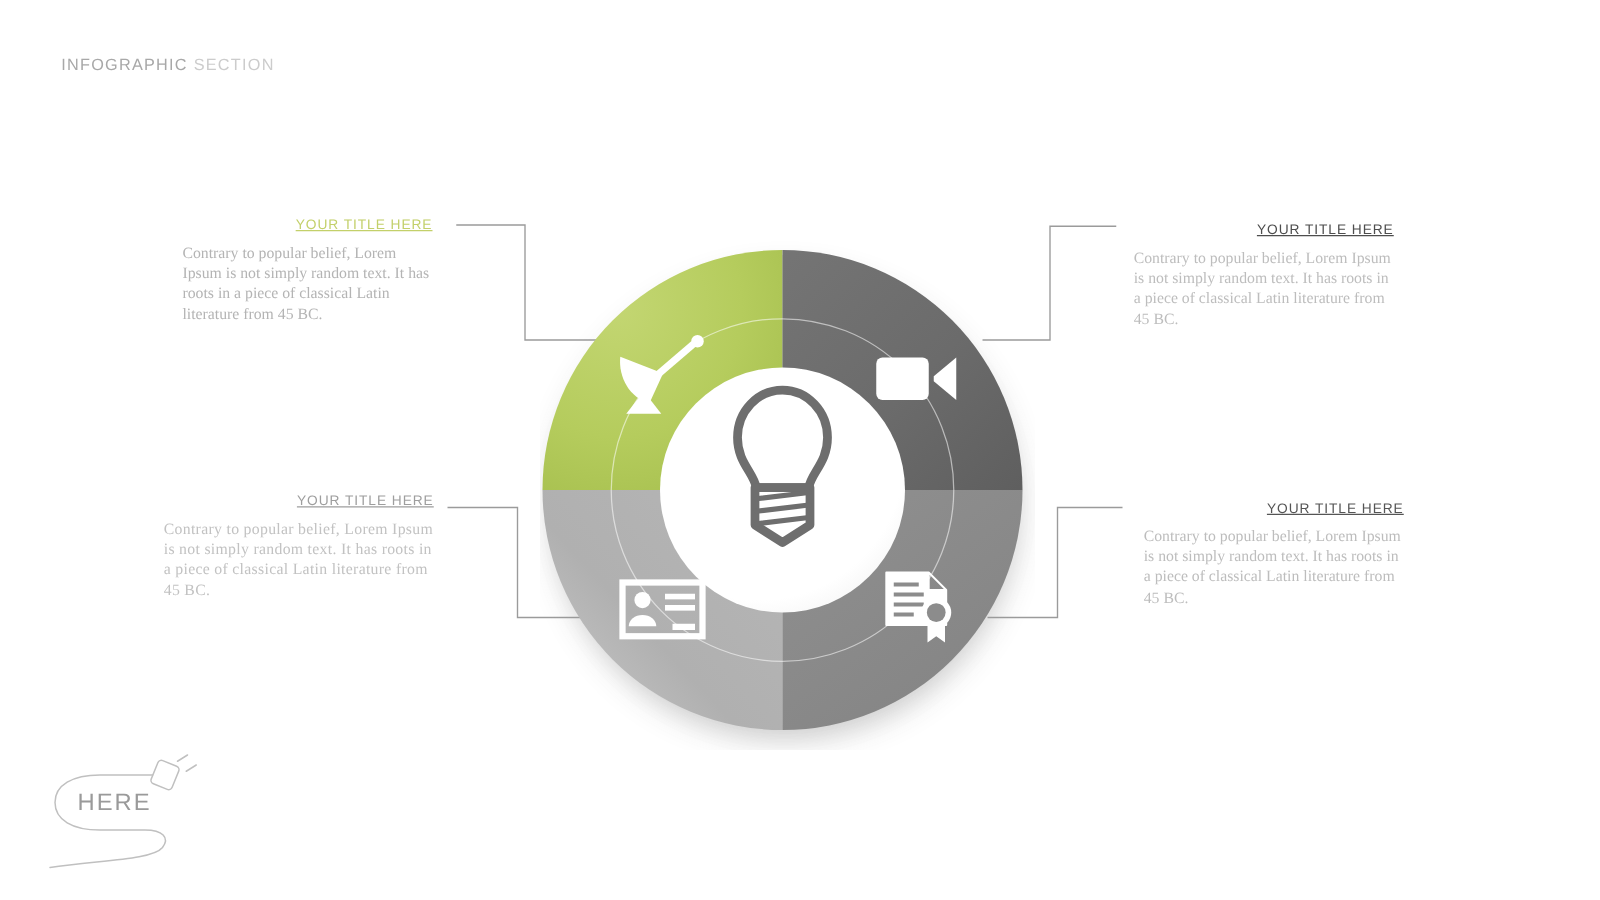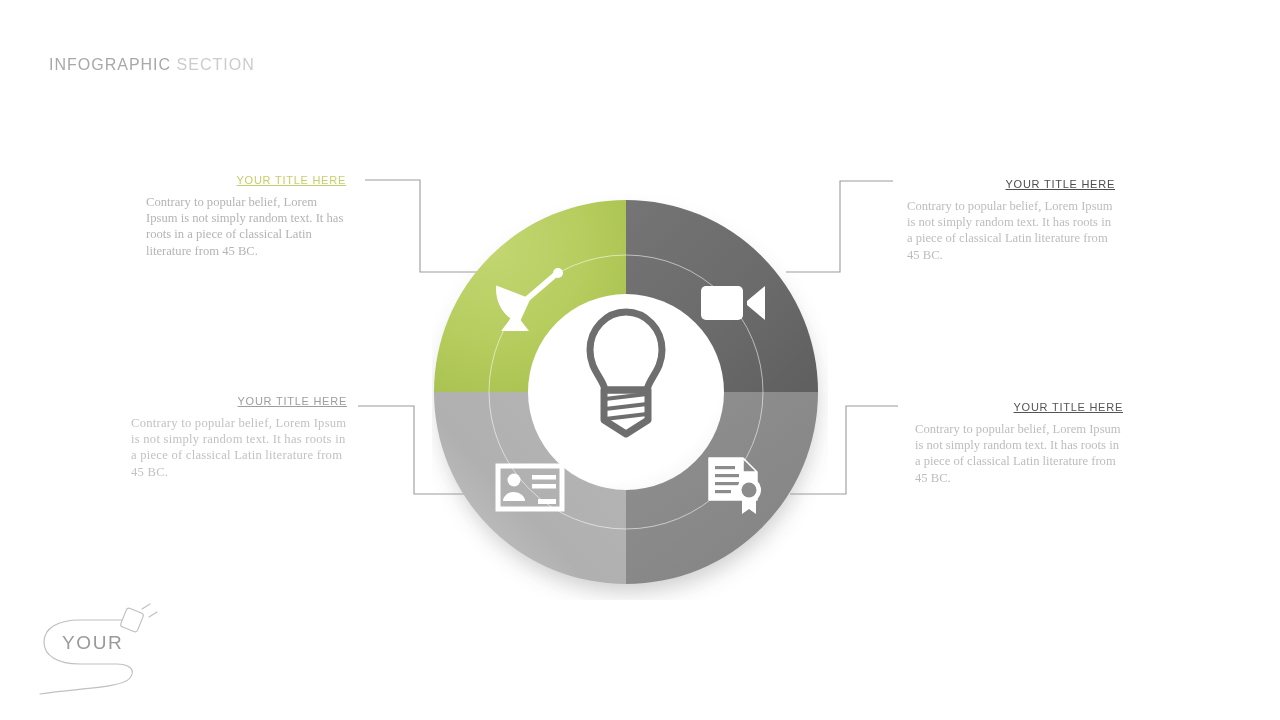--- a/index.html
+++ b/index.html
@@ -6,22 +6,22 @@
   html,body{ width:1280px; height:720px; }
   body{
     background:#ffffff;
     font-family:"Liberation Sans", sans-serif;
     overflow:hidden;
     position:relative;
   }
 
   
   .header{
-    position:absolute; left:49px; top:56px;
-    font-size:16px; letter-spacing:1.0px; white-space:nowrap;
+    position:absolute; left:49px; top:44px;
+    font-size:13px; letter-spacing:1.0px; white-space:nowrap;
   }
   .header .w1{ color:#a8a8a8; }
   .header .w2{ color:#cccccc; }
 
   
   .block{ position:absolute; }
   .block .title{
     font-family:"Liberation Sans", sans-serif;
     font-size:11px; letter-spacing:0.75px;
     text-align:right; margin-bottom:8px; white-space:nowrap;text-decoration:underline;
@@ -203,13 +203,13 @@
   <g fill="none" stroke="#c0c0c0" stroke-width="1.2" stroke-linecap="round">
     <path d="M104,20 L62,20 C40,20 26,28 26,42 C26,56 40,64 62,64 L98,64
              C112,64 118,70 112,78 C104,88 62,88 22,94"></path>
     <g>
       <rect x="105" y="10" width="18" height="20" rx="3" transform="rotate(22,114,20)"></rect>
       <line x1="124" y1="9" x2="132" y2="4"></line>
       <line x1="131" y1="17" x2="139" y2="12"></line>
     </g>
   </g>
 </svg>
-<div class="plug-text">YOUR</div>
+<div class="plug-text">HERE</div>
 
 </body></html>

